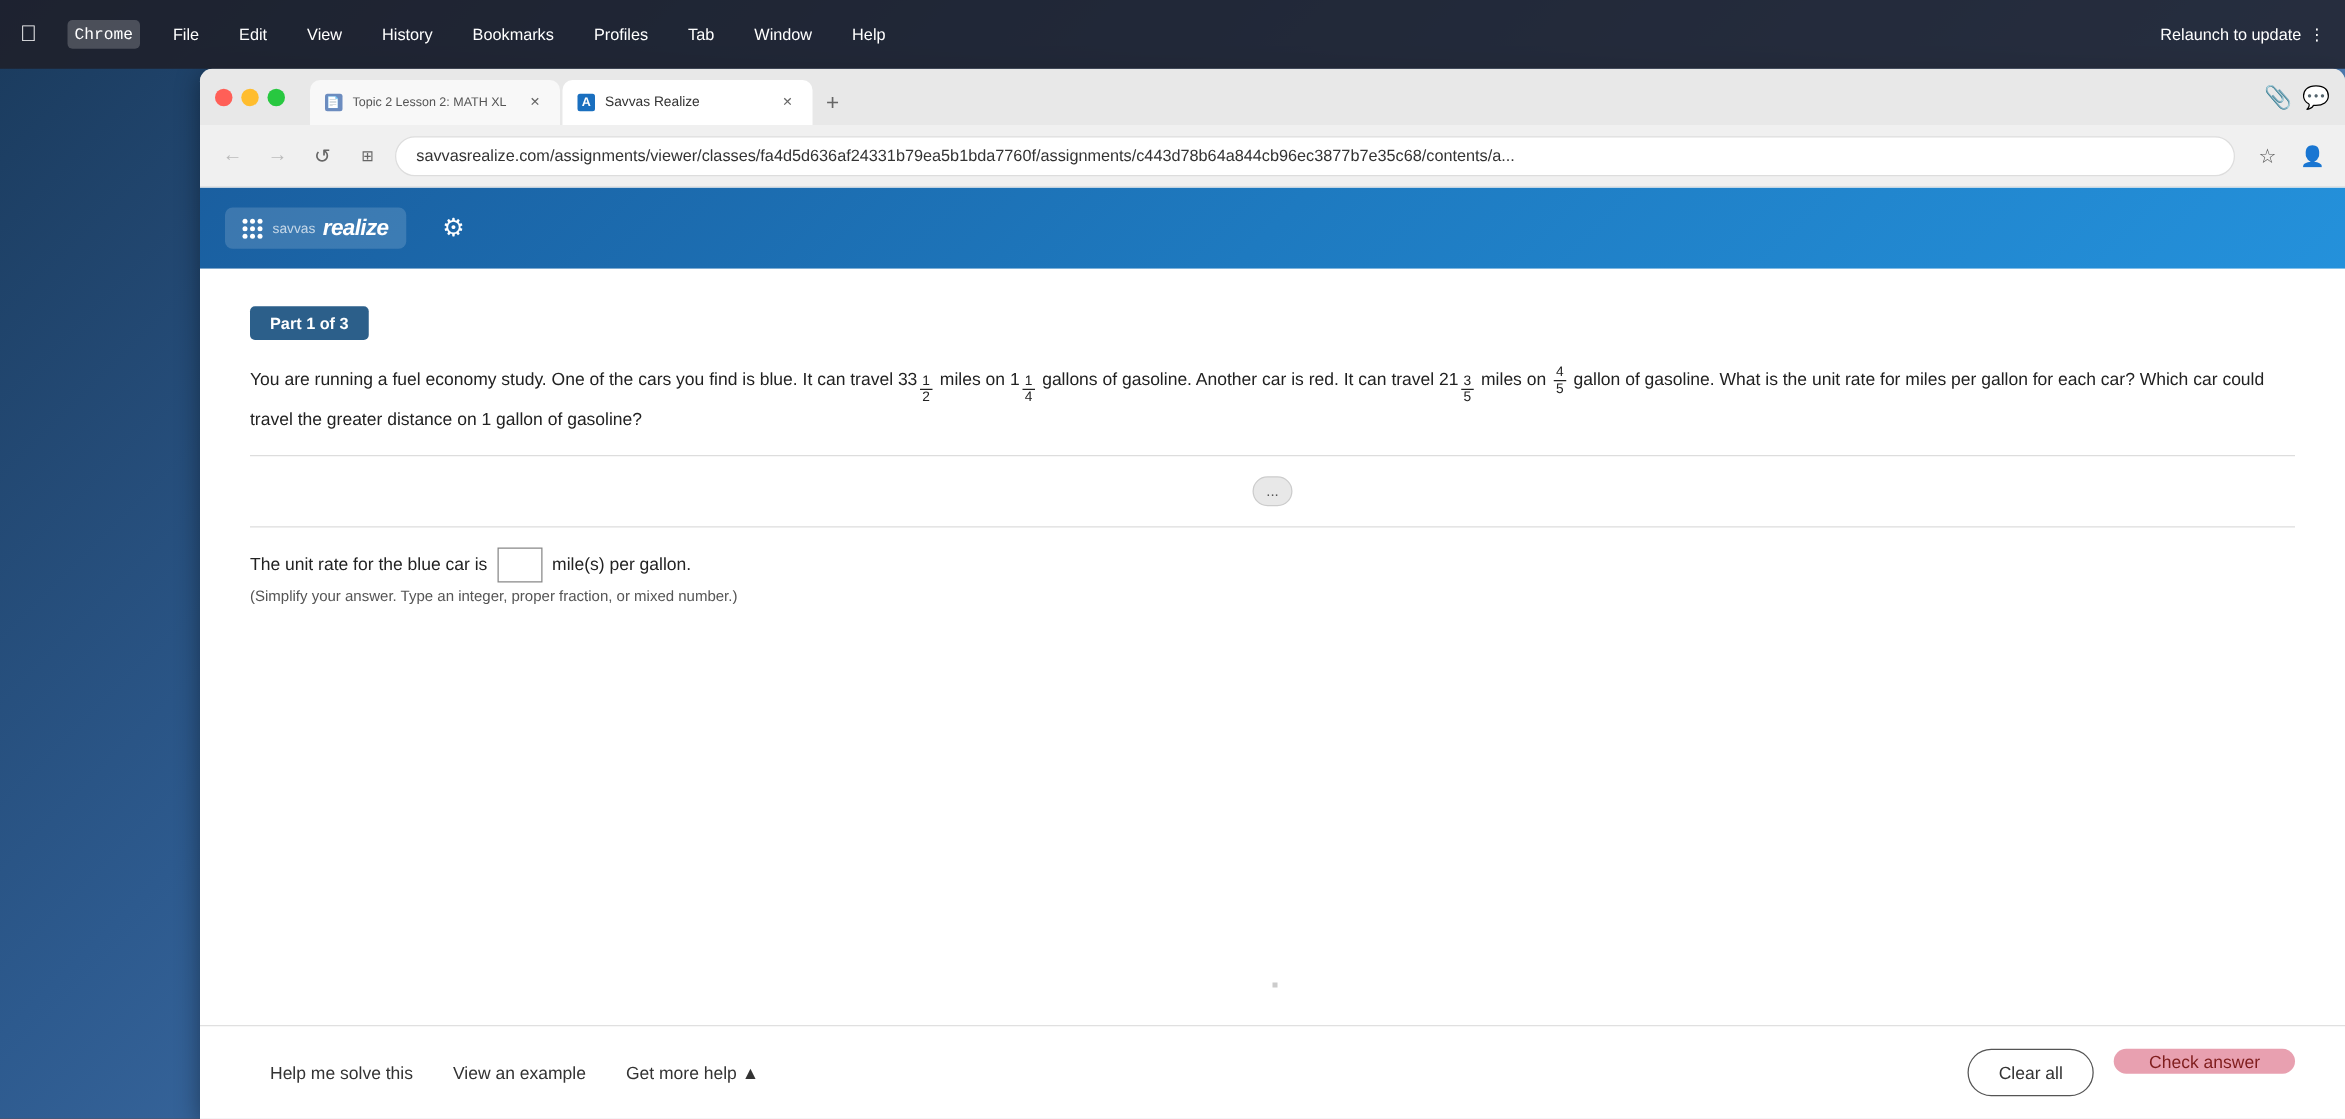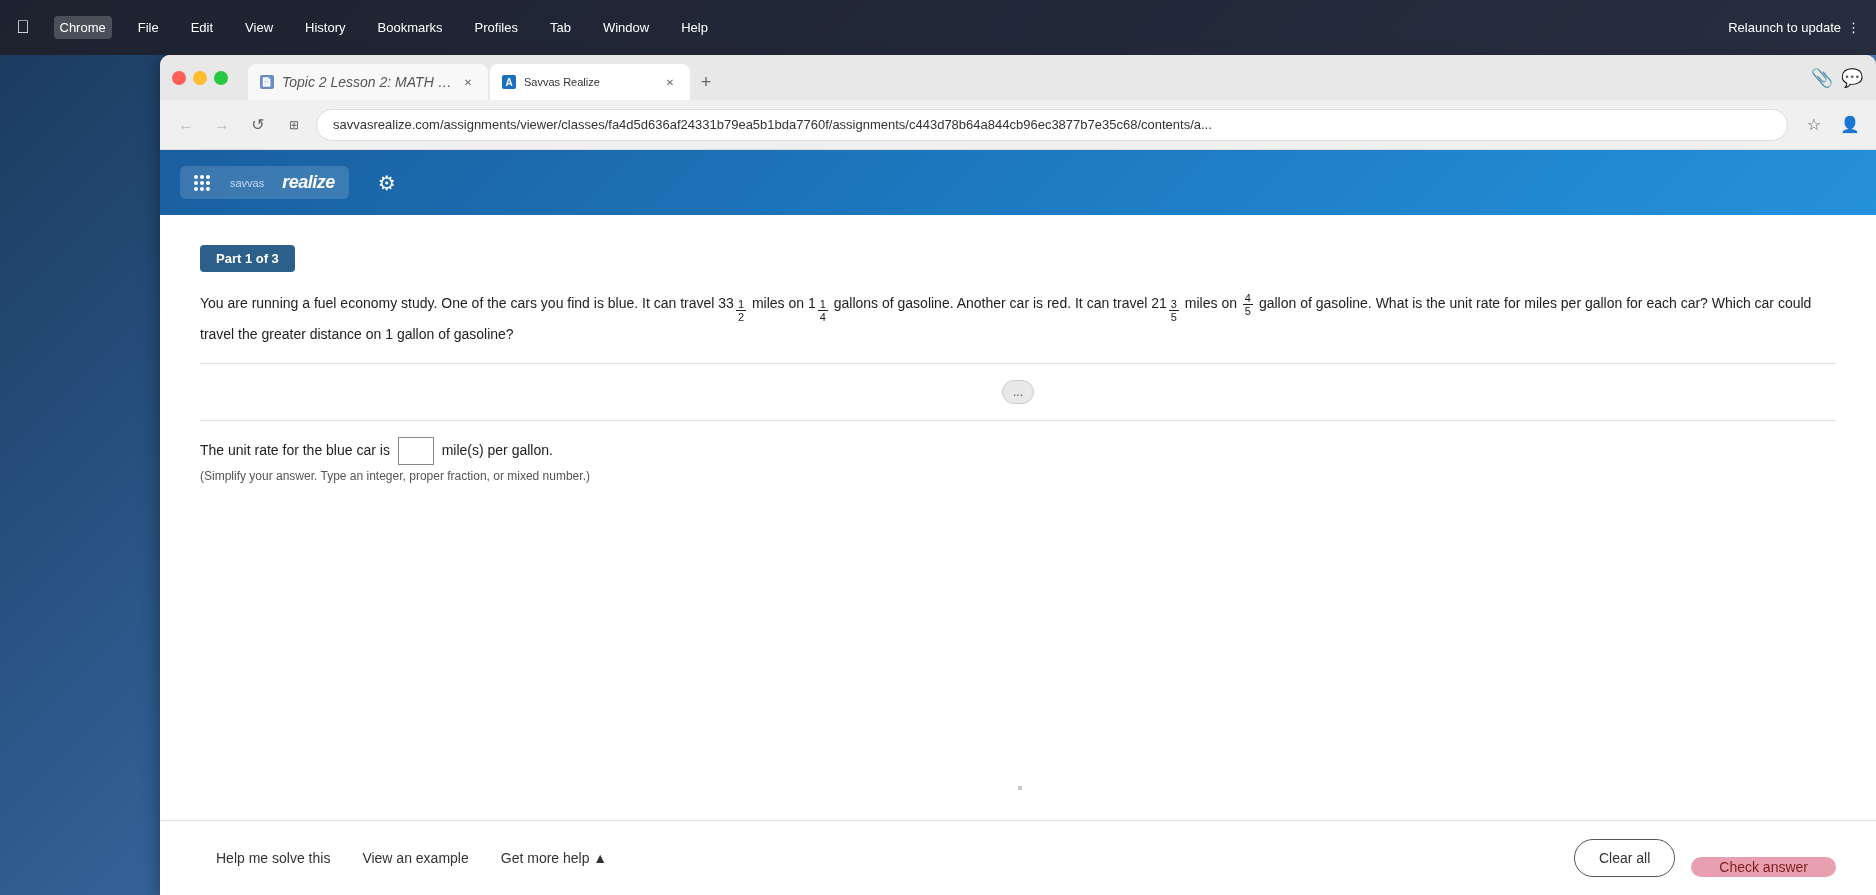--- a/index.html
+++ b/index.html
@@ -44,20 +44,21 @@
       color: white;
       font-size: 13px;
       font-weight: 500;
       cursor: default;
       padding: 4px 6px;
       border-radius: 4px;
     }
 
     .menubar-item.active {
       background: rgba(255,255,255,0.2);
+      font-family: Liberation Mono, monospace;
     }
 
     .menubar-right {
       margin-left: auto;
       display: flex;
       align-items: flex-end;
       gap: 12px;
     }
 
     .relaunch-btn {
@@ -235,21 +236,21 @@
       gap: 20px;
     }
 
     .realize-logo-btn {
       background: rgba(255,255,255,0.15);
       border: none;
       border-radius: 6px;
       padding: 6px 14px;
       display: flex;
       align-items: center;
-      gap: 16px;
+      gap: 4px;
       cursor: pointer;
       color: white;
     }
 
     .realize-logo-text {
       font-size: 18px;
       font-weight: 700;
       color: white;
       font-style: italic;
       letter-spacing: -0.5px;
@@ -437,21 +438,21 @@
     }
 
     .bottom-link-divider {
       color: #ccc;
       font-size: 18px;
     }
 
     .bottom-actions-right {
       margin-left: auto;
       display: flex;
-      align-items: flex-end;
+      align-items: flex-start;
       gap: 16px;
     }
 
     .clear-all-btn {
       background: white;
       border: 1.5px solid #555;
       color: #333;
       font-size: 14px;
       font-weight: 500;
       padding: 10px 24px;
@@ -528,21 +529,21 @@
     <div class="traffic-lights">
       <div class="traffic-light tl-red"></div>
       <div class="traffic-light tl-yellow"></div>
       <div class="traffic-light tl-green"></div>
     </div>
 
     <div class="tab-bar" style="flex:1; display:flex; align-items:flex-end; padding-bottom:0; background:transparent;">
 
       <div class="tab">
         <div class="tab-favicon" style="background:#6c8cbf;">📄</div>
-        <span style="font-size:14px; color:#555; flex:1; overflow:hidden; text-overflow:ellipsis; white-space:nowrap;font-style:italic;">Topic 2 Lesson 2: MATH XL</span>
+        <span style="font-size:10px; color:#555; flex:1; overflow:hidden; text-overflow:ellipsis; white-space:nowrap;">Topic 2 Lesson 2: MATH XL</span>
         <span class="tab-close">✕</span>
       </div>
 
       <div class="tab active">
         <div class="tab-favicon" style="background:#1a6fbf; font-size:10px; font-weight:bold;">A</div>
         <span style="font-size:11px; color:#333; flex:1; overflow:hidden; text-overflow:ellipsis; white-space:nowrap;">Savvas Realize</span>
         <span class="tab-close">✕</span>
       </div>
       <div class="tab-new">+</div>
     </div>

